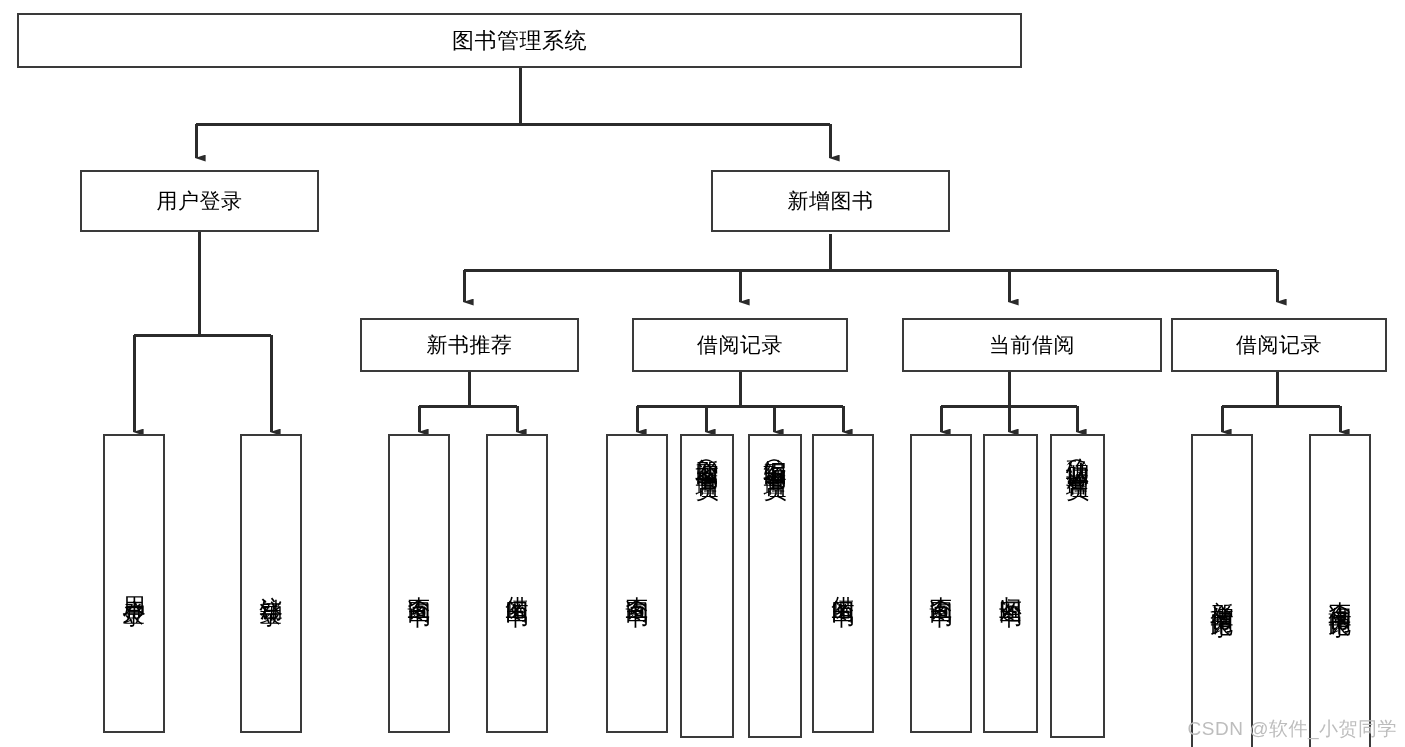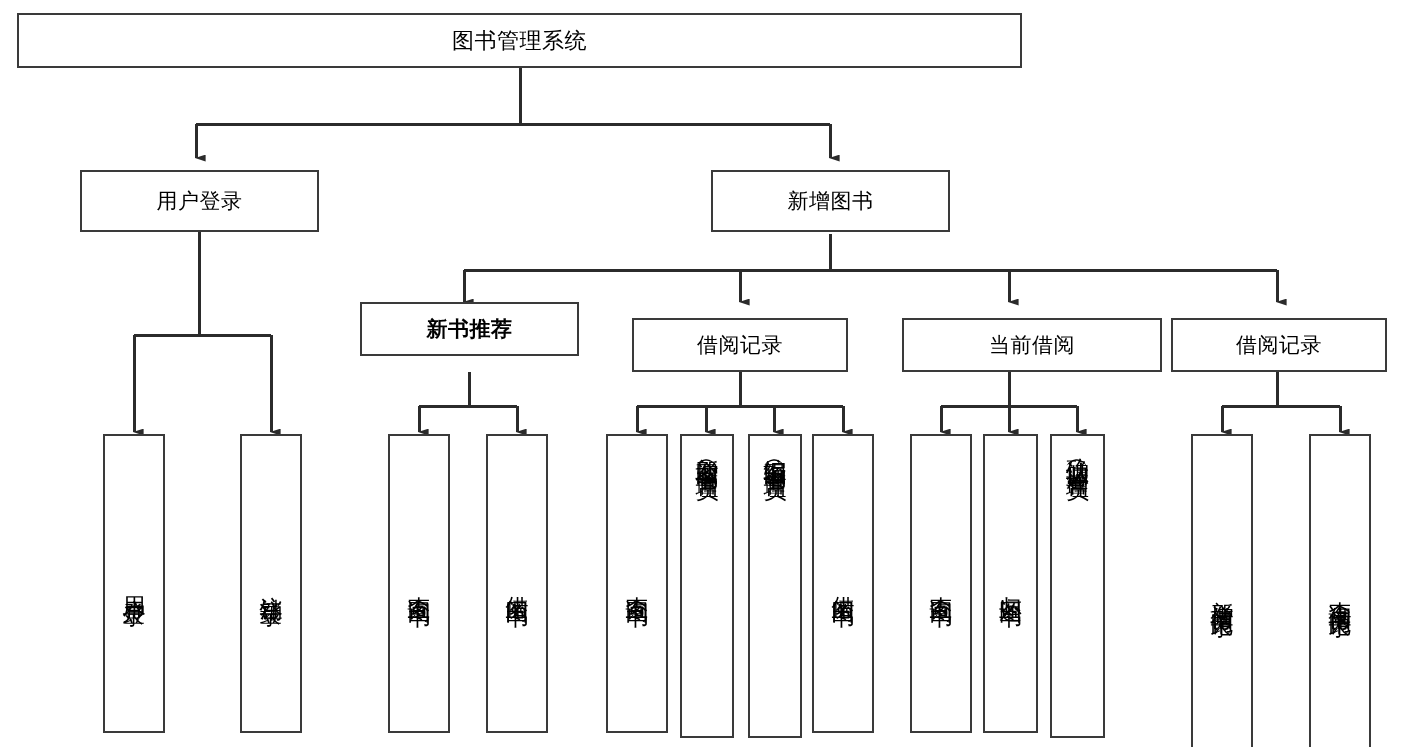--- a/index.html
+++ b/index.html
@@ -150,21 +150,21 @@
   </div>
 
   <div class="node horiz" style="left:80px; top:170px; width:239px; height:62px;">
     <span class="node-label">用户登录</span>
   </div>
 
   <div class="node horiz" style="left:711px; top:170px; width:239px; height:62px;">
     <span class="node-label">新增图书</span>
   </div>
 
-  <div class="node horiz" style="left:360px; top:302px; width:219px; height:54px;font-weight:bold;">
+  <div class="node horiz" style="left:360px; top:318px; width:219px; height:54px;">
     <span class="node-label">新书推荐</span>
   </div>
 
   <div class="node horiz" style="left:632px; top:318px; width:216px; height:54px;">
     <span class="node-label">借阅记录</span>
   </div>
 
   <div class="node horiz" style="left:902px; top:318px; width:260px; height:54px;">
     <span class="node-label">当前借阅</span>
   </div>
@@ -218,14 +218,15 @@
   </div>
 
   <div class="node vert pos-mid" style="left:1191px; top:434px; width:62px; height:316px;">
     <span class="node-label">新增借阅记录</span>
   </div>
 
   <div class="node vert pos-mid" style="left:1309px; top:434px; width:62px; height:316px;">
     <span class="node-label">查询借阅记录</span>
   </div>
 
+  <div id="watermark">CSDN @软件_小贺同学</div>
 
 </div>
 
 </body></html>

